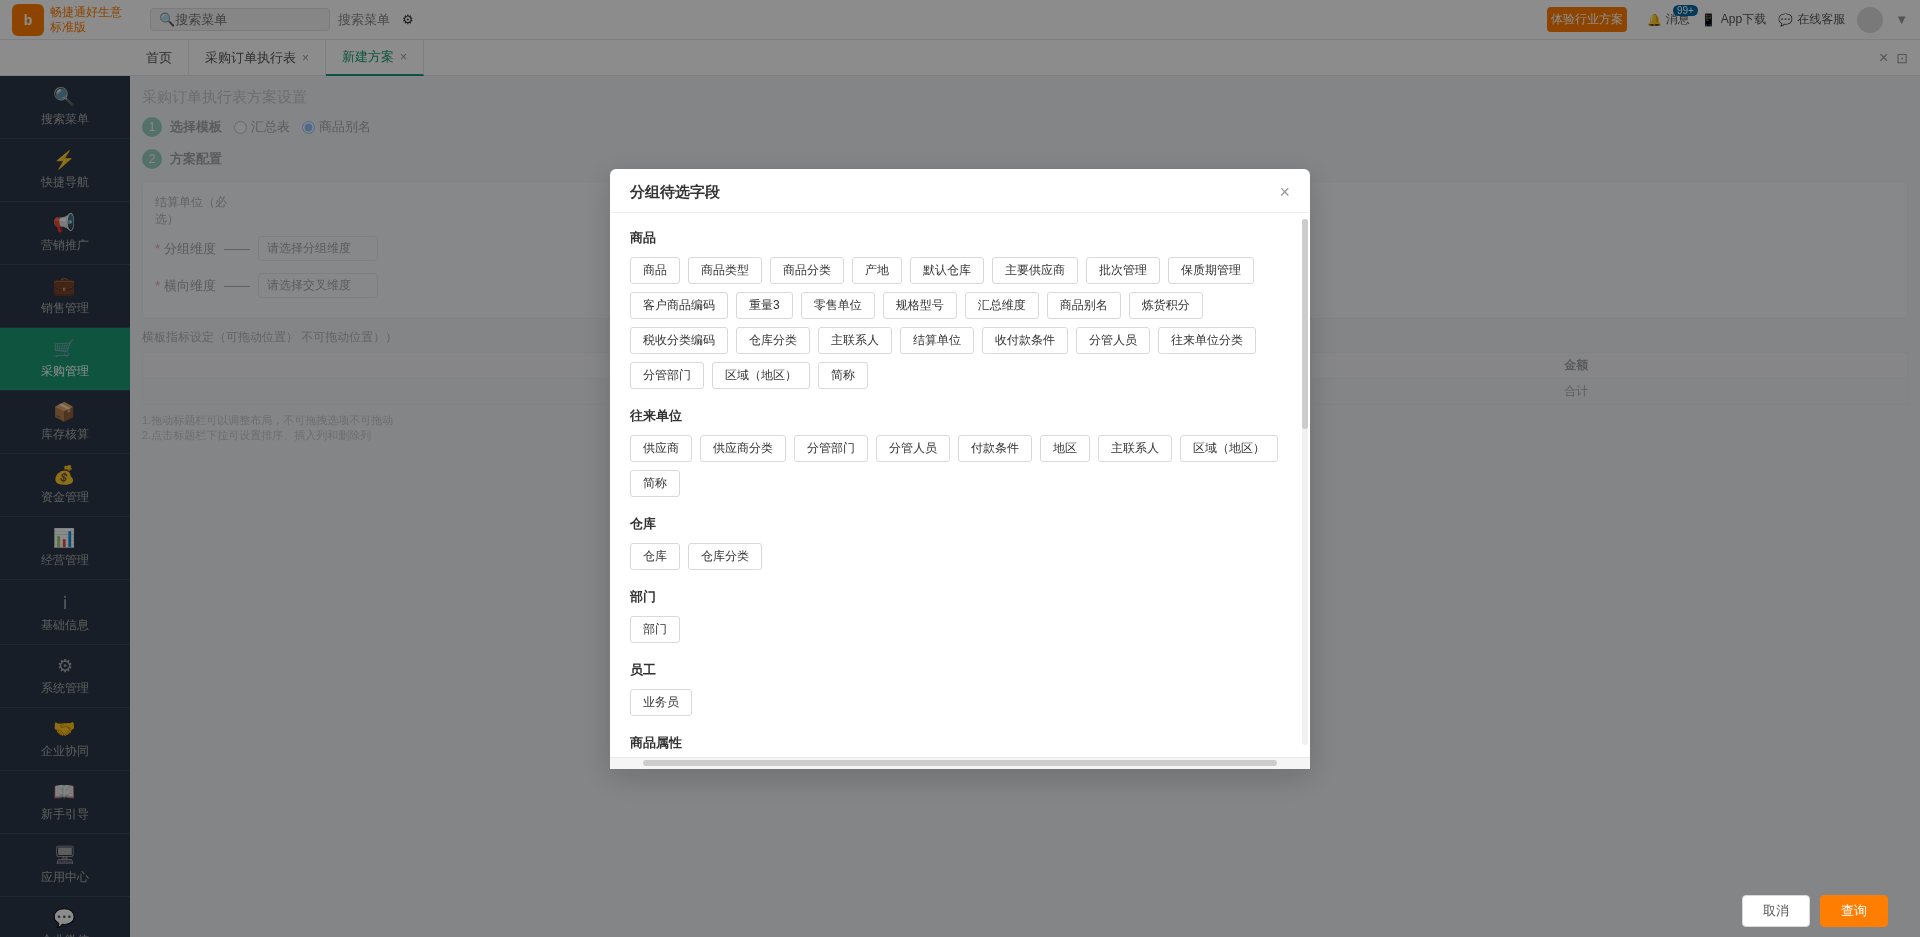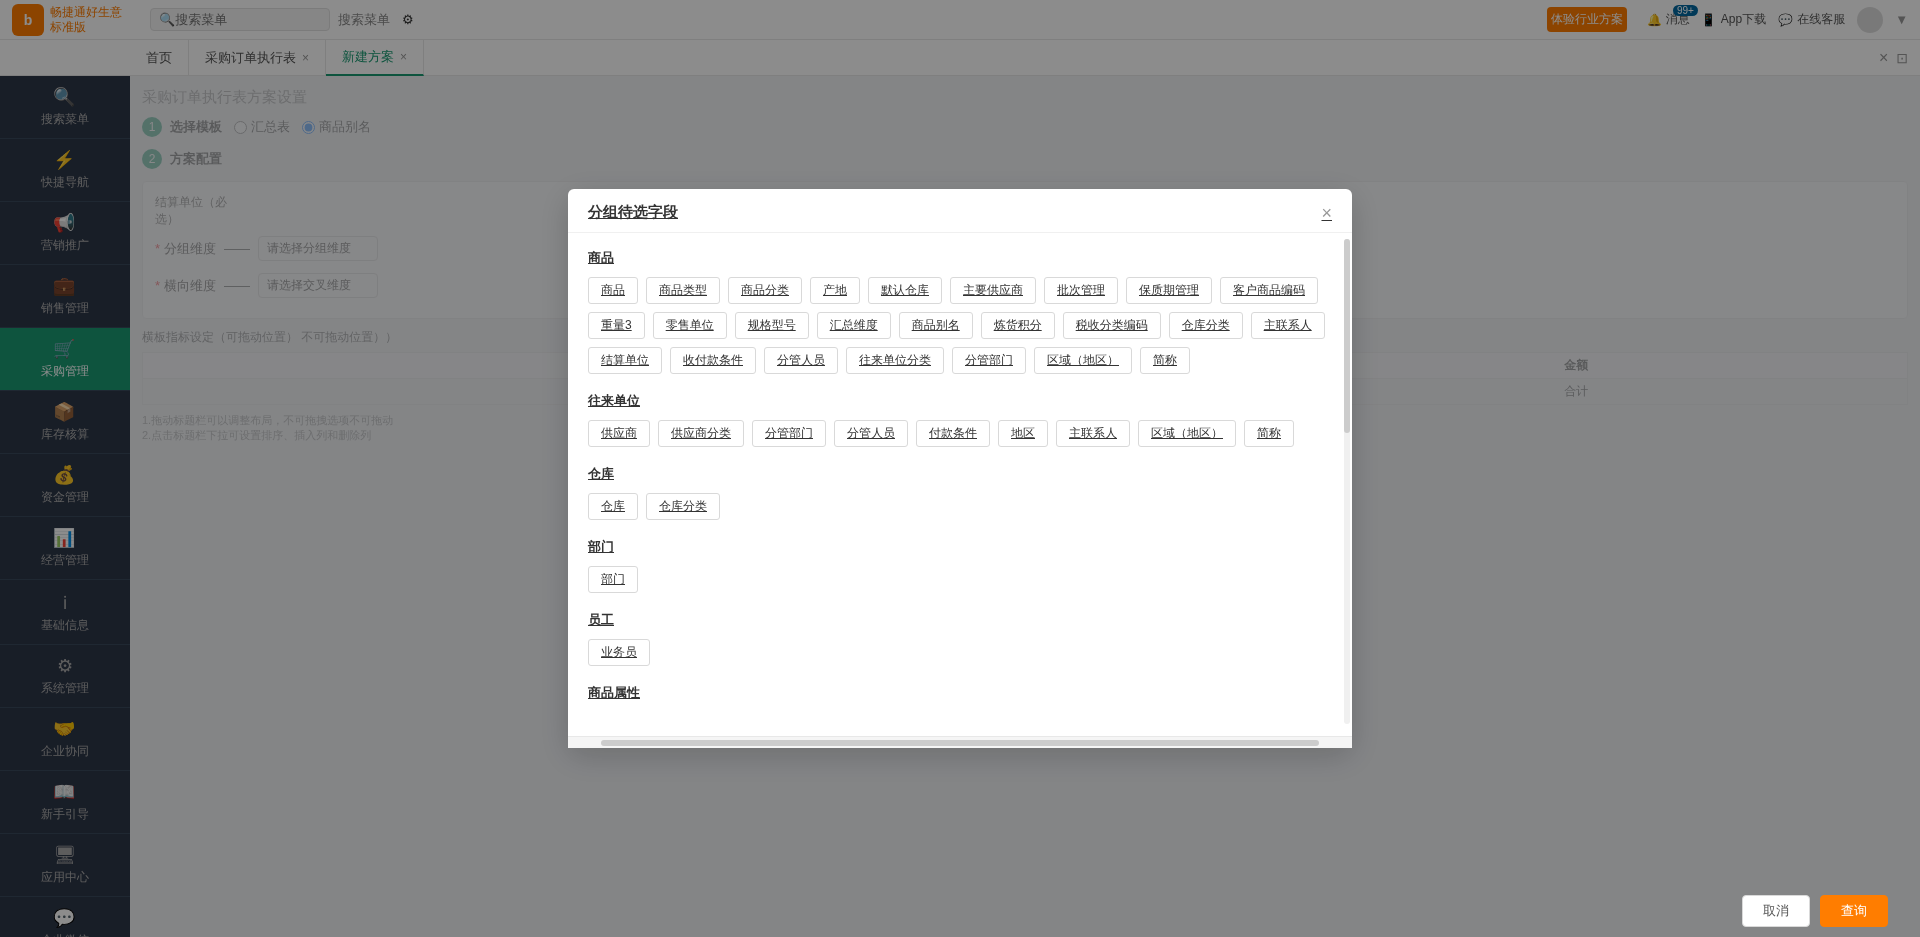--- a/index.html
+++ b/index.html
@@ -116,25 +116,24 @@
 
     
     .modal-overlay {
       position: fixed; top: 0; left: 0; right: 0; bottom: 0;
       background: rgba(0,0,0,0.45);
       display: flex; align-items: center; justify-content: center;
       z-index: 1000;
     }
     .modal {
       background: #fff; border-radius: 6px;
-      width: 784px; max-height: 600px;
+      width: 700px; max-height: 600px;
       display: flex; flex-direction: column;
       box-shadow: 0 8px 32px rgba(0,0,0,0.18);
       position: relative;
-      text-decoration: underline;
     }
     .modal-header {
       display: flex; align-items: center; justify-content: space-between;
       padding: 14px 20px 10px;
       border-bottom: 1px solid #f0f0f0;
       flex-shrink: 0;
     }
     .modal-title { font-size: 15px; font-weight: bold; }
     .modal-close { cursor: pointer; font-size: 18px; color: #999; background: none; border: none; line-height: 1; }
 

